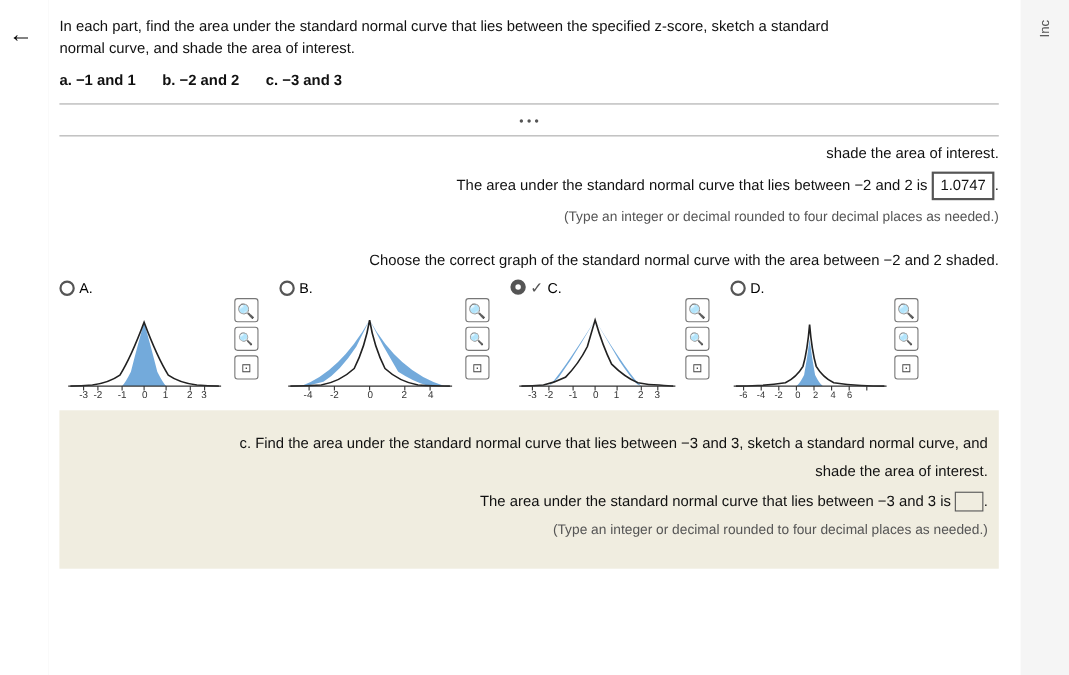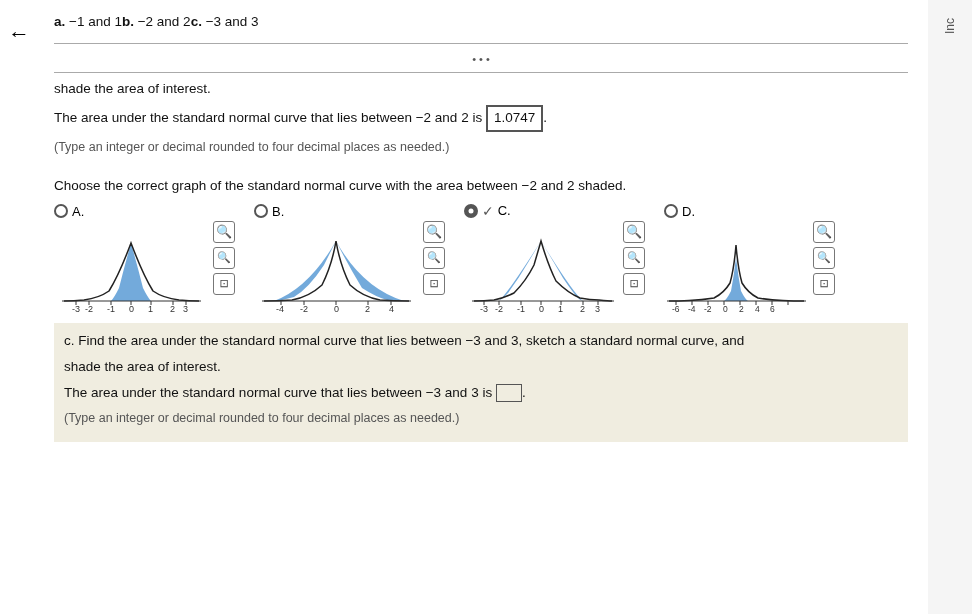--- a/index.html
+++ b/index.html
@@ -37,34 +37,37 @@
       flex-shrink: 0;
     }
     .problem-header {
       font-size: 13.5px;
       line-height: 1.5;
       color: #111;
       margin-bottom: 10px;
     }
     .parts-row {
       display: flex;
+      gap: 24px;
       font-size: 13.5px;
       margin-bottom: 14px;
       color: #111;
+      font-weight: bold;
     }
     .divider-line {
       border: none;
       border-top: 1px solid #aaa;
       margin: 6px 0;
     }
     .section-text {
       font-size: 13.5px;
       line-height: 1.5;
       color: #111;
       margin-bottom: 6px;
+      text-align: right;
     }
     .highlight-box {
       display: inline-block;
       border: 2px solid #555;
       padding: 1px 6px;
       font-weight: 500;
       background: #fff;
     }
     .graph-choices-row {
       display: flex;
@@ -135,21 +138,21 @@
       align-items: center;
       justify-content: center;
       font-size: 13px;
       cursor: pointer;
       color: #444;
     }
     .bottom-section {
       margin-top: 10px;
       padding-top: 8px;
       background: #f0ede0;
-      padding: 8px 10px;
+      padding: 20px 10px;
       font-size: 13.5px;
       line-height: 1.5;
       color: #111;
     }
     .answer-box {
       display: inline-block;
       border: 1.5px solid #555;
       width: 26px;
       height: 18px;
       vertical-align: middle;
@@ -161,20 +164,24 @@
   </style>
 </head>
 <body>
 
 <div class="back-btn">
   <span style="font-size:22px;cursor:pointer;">←</span>
 </div>
 
 <div class="main-content">
 
+  <div class="problem-header">
+    <span>In each part, find the area under the standard normal curve that lies between the specified z-score, sketch a standard</span><br>
+    <span>normal curve, and shade the area of interest.</span>
+  </div>
 
   <div class="parts-row">
     <span><b>a.</b> −1 and 1</span>
     <span><b>b.</b> −2 and 2</span>
     <span><b>c.</b> −3 and 3</span>
   </div>
 
   <hr class="divider-line">
 
   <div style="text-align:center; margin-bottom:2px;">

